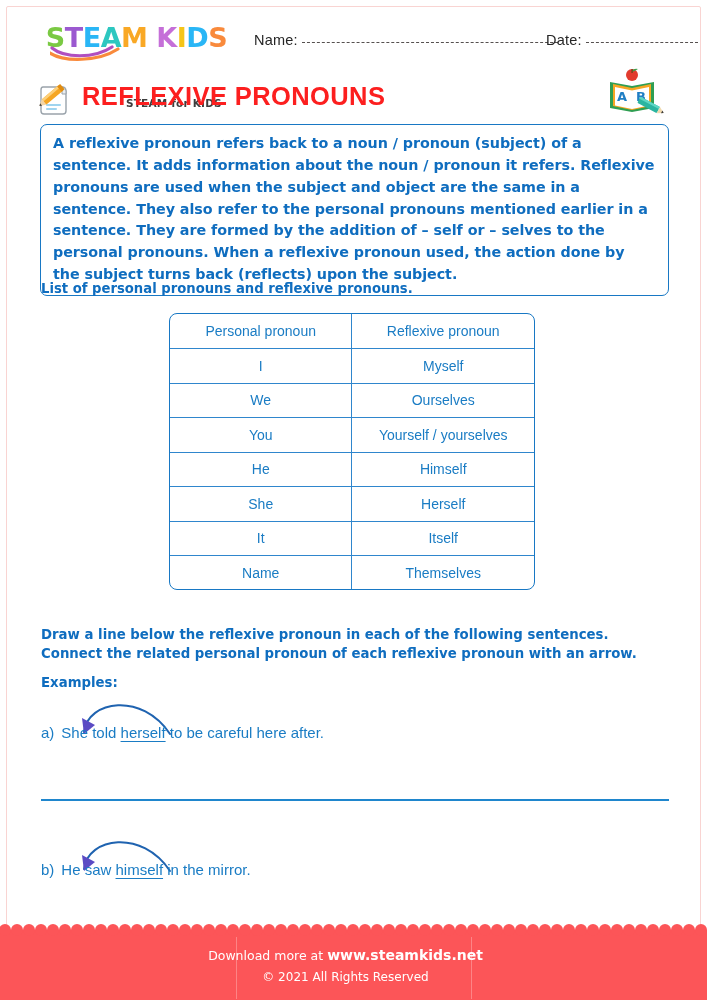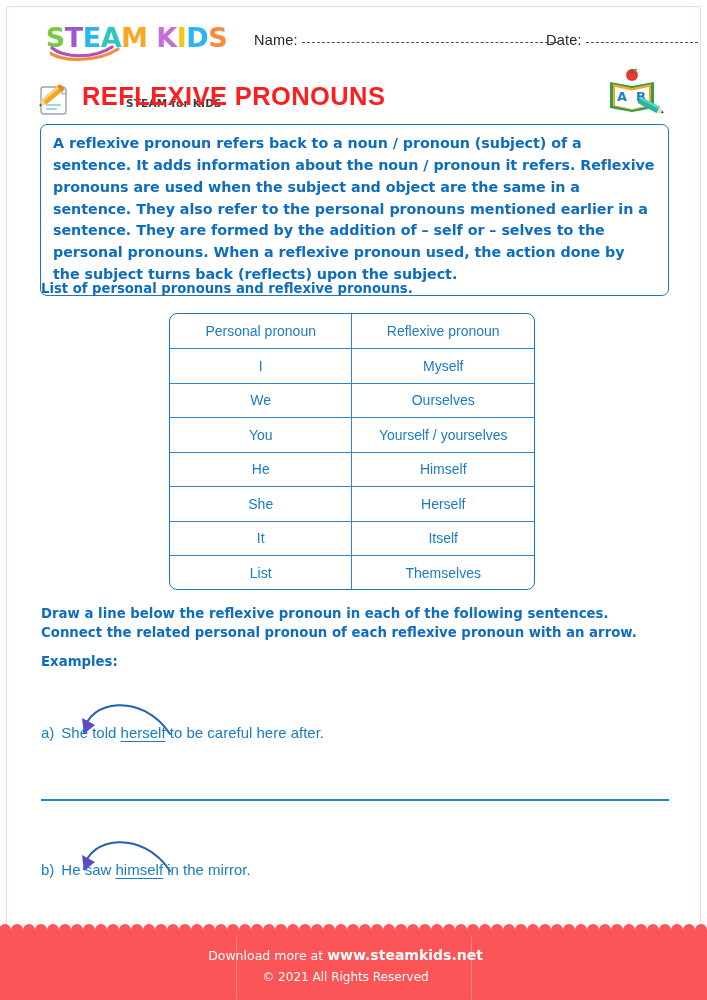--- a/index.html
+++ b/index.html
@@ -178,20 +178,21 @@
   }
 
   
   .instr {
     position: absolute;
     left: 41px;
     width: 640px;
     color: #0f6dbf;
     font-weight: 700;
     font-family: "DejaVu Sans", sans-serif;
+    margin-top: 21px;
   }
   .instr-1 { top: 605px; font-size: 13.3px; line-height: 1.42; }
   .instr-2 { top: 654px; font-size: 13.3px; }
 
   
   .example {
     position: absolute;
     left: 41px;
     font-size: 15px;
     color: #1a7cc4;
@@ -355,21 +356,21 @@
         </tr>
         <tr>
           <td>She</td>
           <td>Herself</td>
         </tr>
         <tr>
           <td>It</td>
           <td>Itself</td>
         </tr>
         <tr>
-          <td>List</td>
+          <td>Name</td>
           <td>Themselves</td>
         </tr>
       </tbody>
     </table>
     <div class="table-round"></div>
   </div>
 
   <div class="instr instr-1">
     <div>Draw a line below the reflexive pronoun in each of the following sentences.</div>
     <div>Connect the related personal pronoun of each reflexive pronoun with an arrow.</div>

